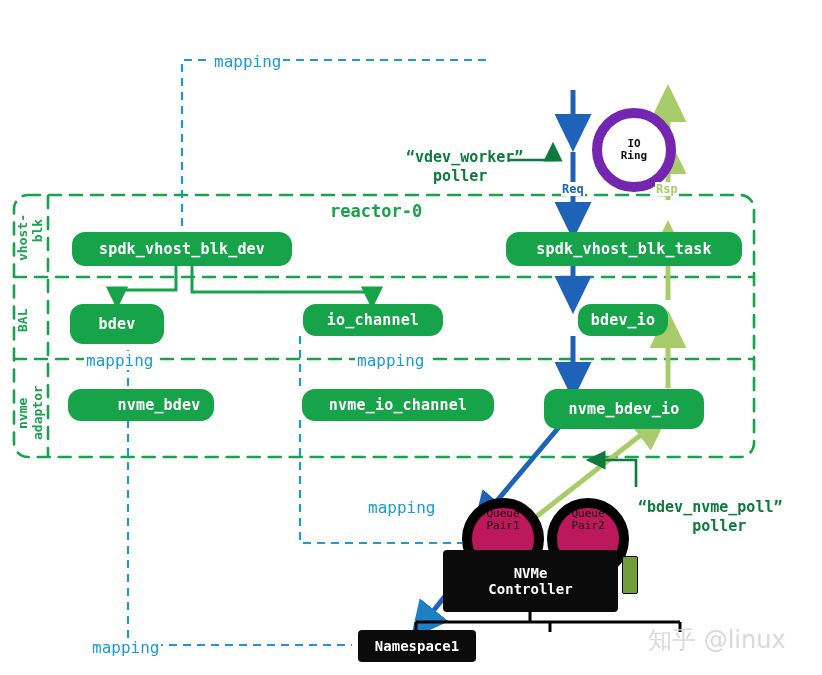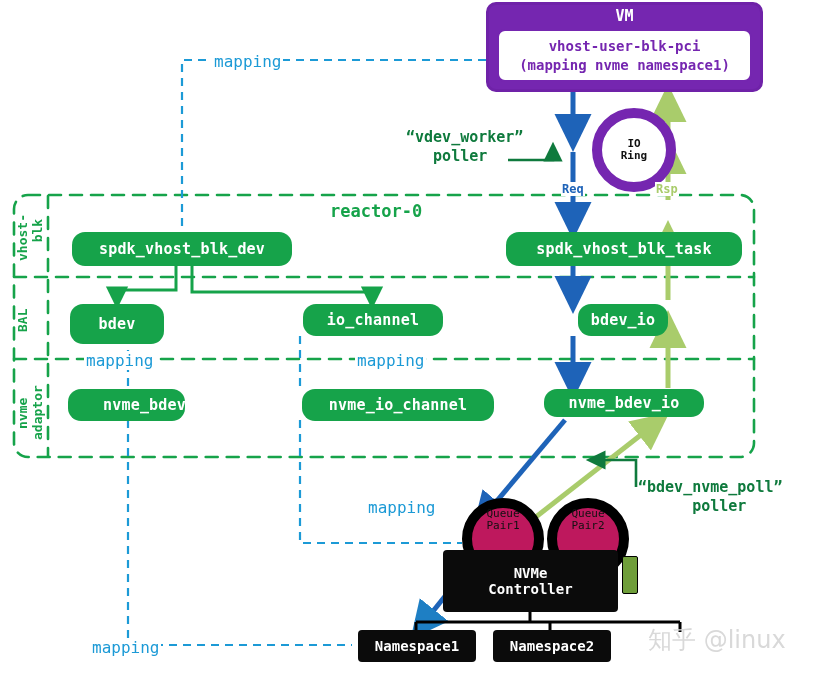--- a/index.html
+++ b/index.html
@@ -25,21 +25,21 @@
            color:#7526b0;font-weight:bold;font-size:14px;line-height:1.35;}
 
   .ring{position:absolute;border-radius:50%;background:#ffffff;
         border:10px solid #7526b0;display:flex;align-items:center;justify-content:center;
         flex-direction:column;color:#111;font-size:11px;line-height:1.05;font-weight:bold;}
   .qp{position:absolute;border-radius:50%;background:#be185d;border:10px solid #000000;
       display:flex;align-items:center;justify-content:flex-start;flex-direction:column;
       color:#111;font-size:11px;line-height:1.05;}
 
   .glabel{position:absolute;color:#0f7a3d;font-weight:bold;font-size:15px;
-          line-height:1.25;white-space:pre;}
+          line-height:1.25;white-space:pre;margin-top:20px;}
   .reactor{position:absolute;color:#16a34a;font-weight:bold;font-size:17px;}
   .maplbl{position:absolute;color:#1c9ad6;font-size:16px;background:#ffffff;
           padding:0 2px;white-space:nowrap;}
   .flowlbl{position:absolute;font-size:12px;font-weight:bold;background:#ffffff;padding:0 1px;}
   .req{color:#1e63b8;}
   .rsp{color:#a9cc6b;}
 
   .vlabel{position:absolute;color:#16a34a;font-weight:bold;font-size:13px;
           writing-mode:vertical-rl;transform:rotate(180deg);white-space:pre;
           line-height:1.15;text-align:center;}
@@ -133,27 +133,20 @@
 
     <g stroke="#000000" stroke-width="3" fill="none">
       <path d="M 530,612 V 622"></path>
       <path d="M 416,622 H 680"></path>
       <path d="M 416,622 V 632"></path>
       <path d="M 550,622 V 632"></path>
       <path d="M 680,622 V 632"></path>
     </g>
   </svg>
 
-  <div class="node vmbox" style="left:486px;top:2px;width:277px;height:90px;">
-    <span class="vmtitle">VM</span>
-    <div class="vminner">
-      <span>vhost-user-blk-pci</span>
-      <span>(mapping nvme namespace1)</span>
-    </div>
-  </div>
 
   <div class="ring" style="left:592px;top:108px;width:64px;height:64px;">
     <span>IO</span>
     <span>Ring</span>
   </div>
 
   <div class="glabel" style="left:406px;top:128px;">“vdev_worker”
    poller</div>
   <div class="glabel" style="left:638px;top:478px;">“bdev_nvme_poll”
       poller</div>
@@ -169,25 +162,25 @@
   <div class="node gbox" style="left:72px;top:232px;width:220px;height:34px;">spdk_vhost_blk_dev</div>
 
   <div class="node gbox" style="left:506px;top:232px;width:236px;height:34px;">spdk_vhost_blk_task</div>
 
   <div class="node gbox" style="left:70px;top:304px;width:94px;height:40px;">bdev</div>
 
   <div class="node gbox" style="left:578px;top:304px;width:90px;height:32px;">bdev_io</div>
 
   <div class="node gbox" style="left:303px;top:304px;width:140px;height:32px;">io_channel</div>
 
-  <div class="node gbox" style="left:68px;top:389px;width:117px;height:32px;padding-left:36px;">nvme_bdev</div>
+  <div class="node gbox" style="left:68px;top:389px;width:146px;height:32px;padding-left:36px;">nvme_bdev</div>
 
   <div class="node gbox" style="left:302px;top:389px;width:192px;height:32px;">nvme_io_channel</div>
 
-  <div class="node gbox" style="left:544px;top:389px;width:160px;height:28px;">nvme_bdev_io</div>
+  <div class="node gbox" style="left:544px;top:389px;width:160px;height:40px;">nvme_bdev_io</div>
 
   <div class="flowlbl req" style="left:561px;top:182px;">Req</div>
   <div class="flowlbl rsp" style="left:655px;top:182px;">Rsp</div>
 
   <div class="maplbl" style="left:212px;top:52px;">mapping</div>
   <div class="maplbl" style="left:84px;top:351px;">mapping</div>
   <div class="maplbl" style="left:355px;top:351px;">mapping</div>
   <div class="maplbl" style="left:366px;top:498px;">mapping</div>
   <div class="maplbl" style="left:90px;top:638px;">mapping</div>
 
@@ -200,17 +193,16 @@
     <span>Pair2</span>
   </div>
 
   <div class="ctrlchip" style="left:622px;top:556px;width:14px;height:36px;"></div>
   <div class="node kbox" style="left:443px;top:550px;width:175px;height:62px;flex-direction:column;">
     <span>NVMe</span>
     <span>Controller</span>
   </div>
 
   <div class="node kbox" style="left:358px;top:630px;width:118px;height:32px;">Namespace1</div>
-  <div class="node kbox" style="left:493px;top:630px;width:118px;height:32px;">Namespace2</div>
 
   <div class="wm" style="left:648px;top:624px;">知乎 @linux</div>
 
 </div>
 
 </body></html>

